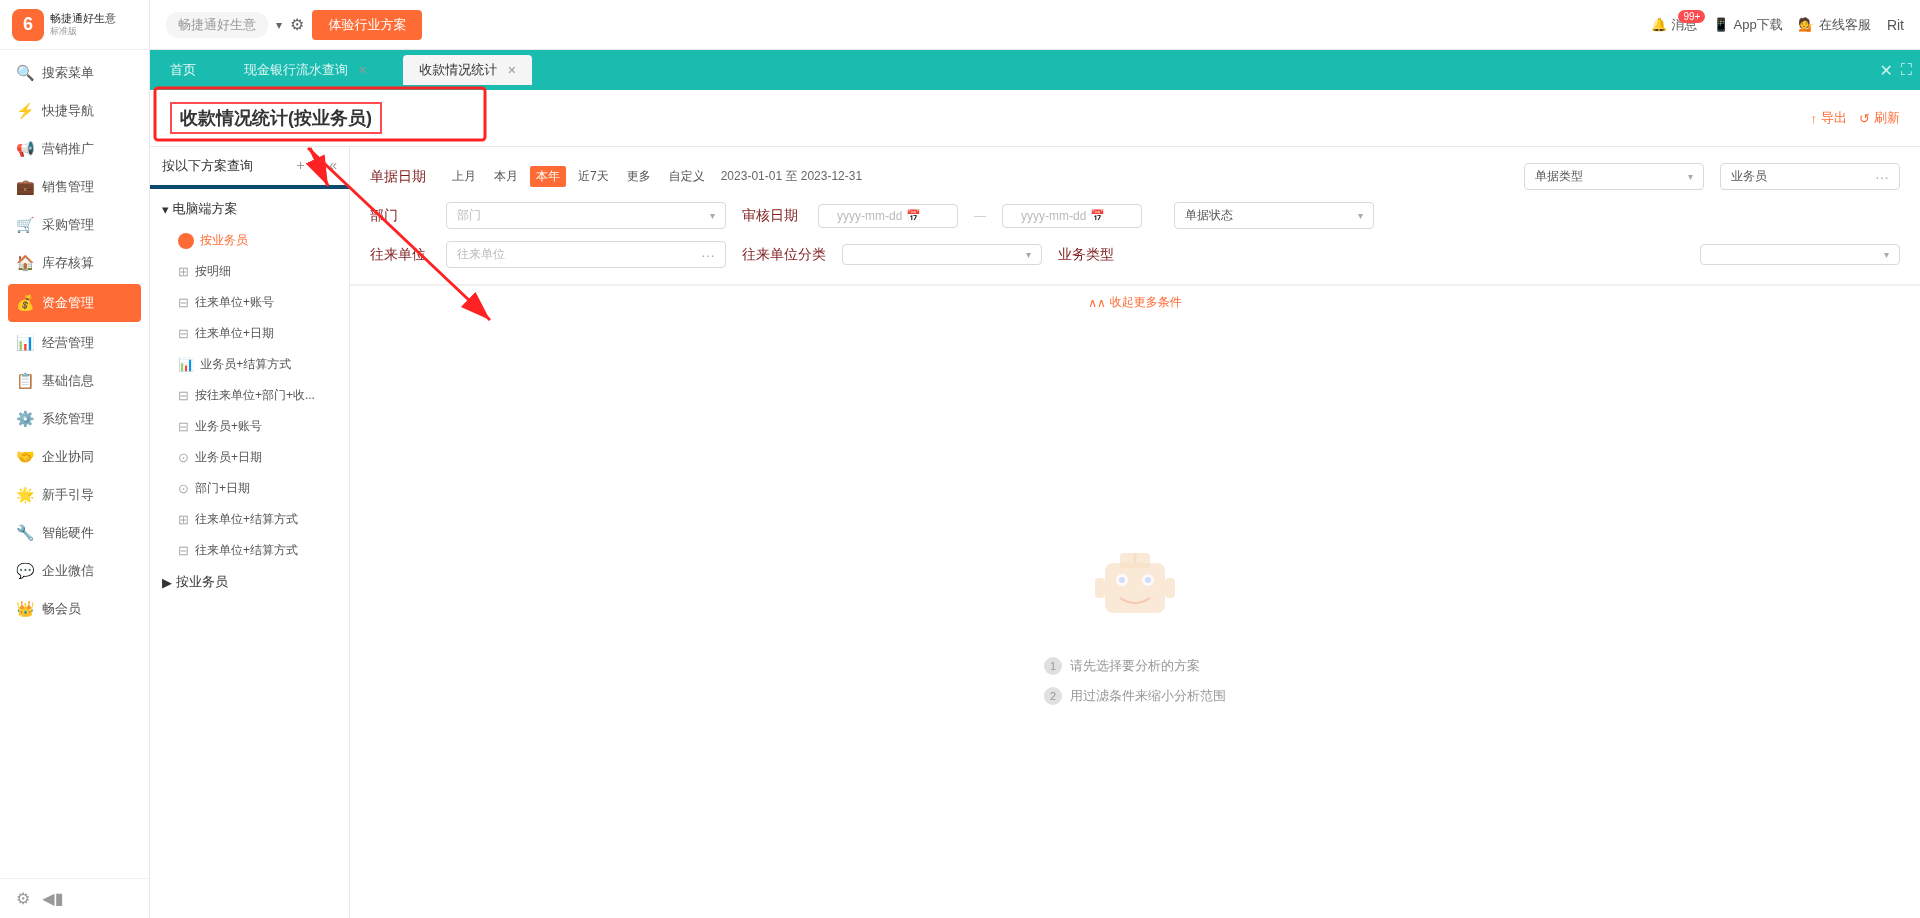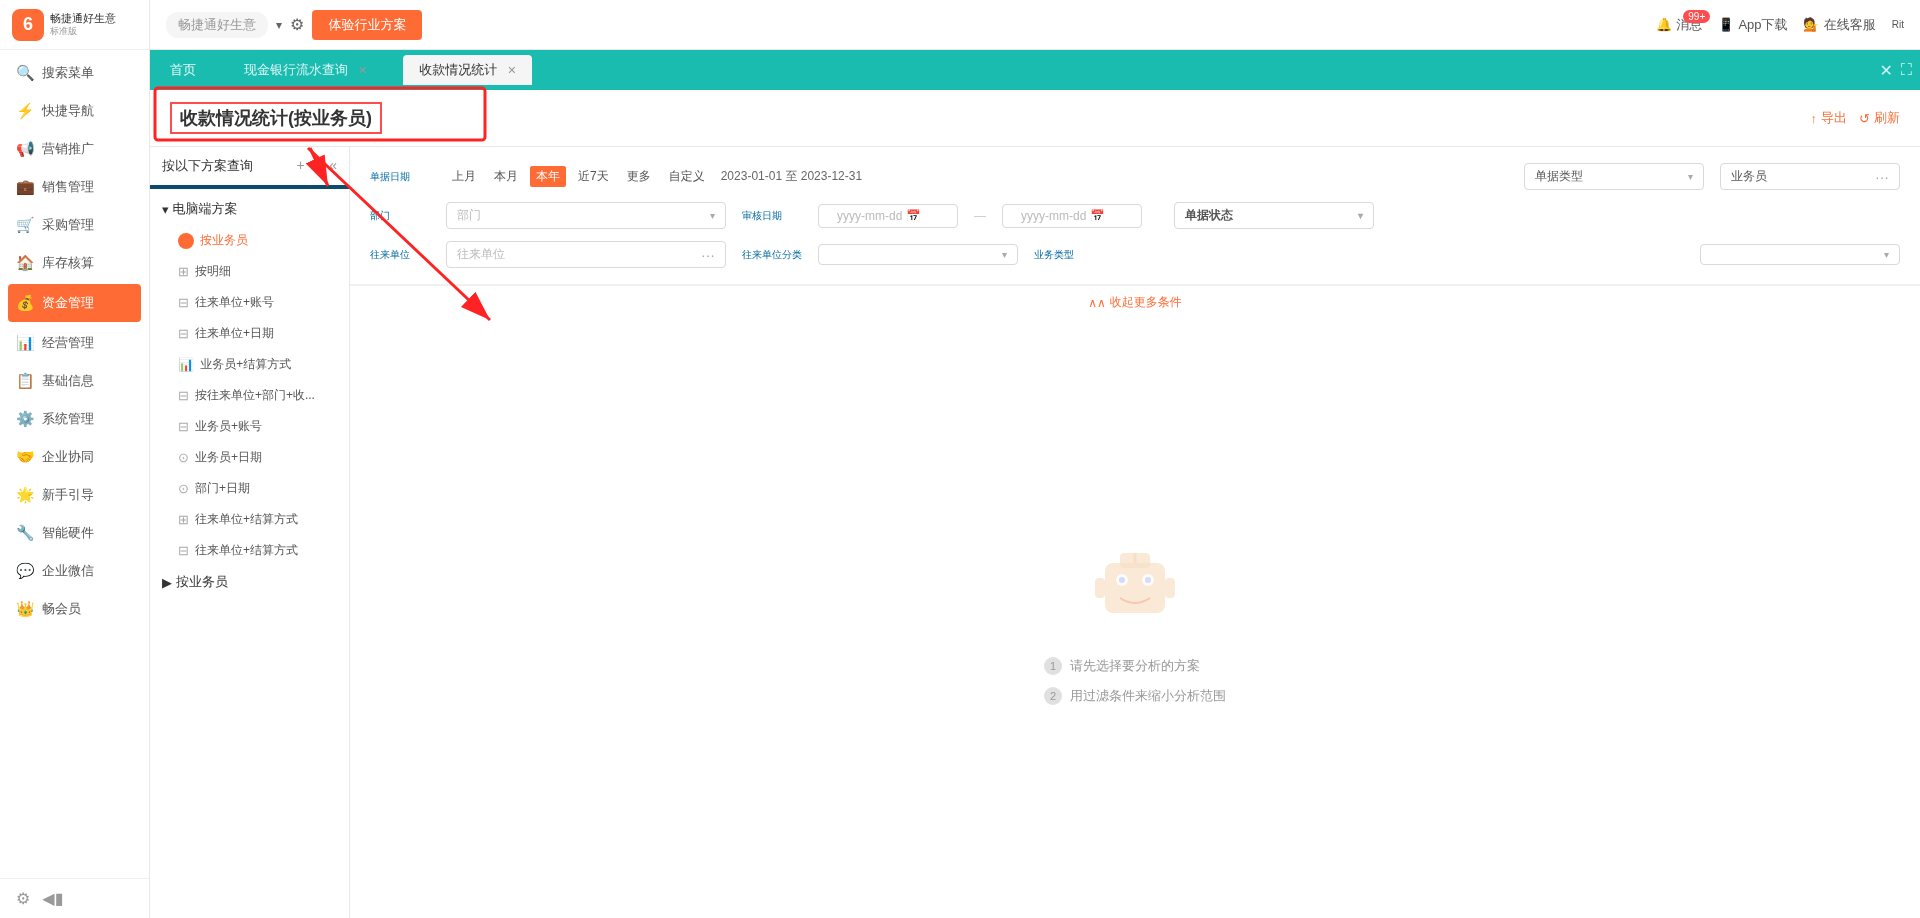--- a/index.html
+++ b/index.html
@@ -102,21 +102,21 @@
       color: #fff;
       font-size: 10px;
       border-radius: 10px;
       padding: 1px 5px;
       position: absolute;
       top: -6px;
       right: -8px;
     }
     .header-app { display: flex; align-items: center; gap: 4px; font-size: 13px; color: #555; cursor: pointer; }
     .header-service { display: flex; align-items: center; gap: 4px; font-size: 13px; color: #555; cursor: pointer; }
-    .header-user { font-size: 10px; color: #555; cursor: pointer; }
+    .header-user { font-size: 14px; color: #555; cursor: pointer; }
 
     
     .tab-bar {
       height: 40px;
       background: #1abcb0;
       display: flex;
       align-items: center;
       padding: 0 8px;
       gap: 20px;
       position: relative;
@@ -256,22 +256,22 @@
 
     .filter-row {
       display: flex;
       align-items: center;
       gap: 16px;
       margin-bottom: 12px;
     }
     .filter-row:last-child { margin-bottom: 0; }
 
     .filter-label {
-      font-size: 10px;
-      color: #0369a1;
+      font-size: 14px;
+      color: #7f1d1d;
       white-space: nowrap;
       min-width: 60px;
     }
 
     .filter-date-group {
       display: flex;
       align-items: center;
       gap: 6px;
     }
     .date-tab {
@@ -657,21 +657,21 @@
             <span class="filter-label">审核日期</span>
             <div class="filter-input">
               <span>yyyy-mm-dd</span>
               <span class="filter-input-icon">📅</span>
             </div>
             <span class="filter-input-dash">—</span>
             <div class="filter-input">
               <span>yyyy-mm-dd</span>
               <span class="filter-input-icon">📅</span>
             </div>
-            <div class="filter-select" style="min-width:200px; margin-left:16px;font-weight:bold;">
+            <div class="filter-select" style="min-width:200px; margin-left:16px;">
               <span>单据状态</span>
               <span class="caret">▾</span>
             </div>
           </div>
 
           <div class="filter-row">
             <span class="filter-label">往来单位</span>
             <div class="filter-select" style="min-width:280px;">
               <span style="color:#bbb;">往来单位</span>
               <span class="filter-dots">···</span>

